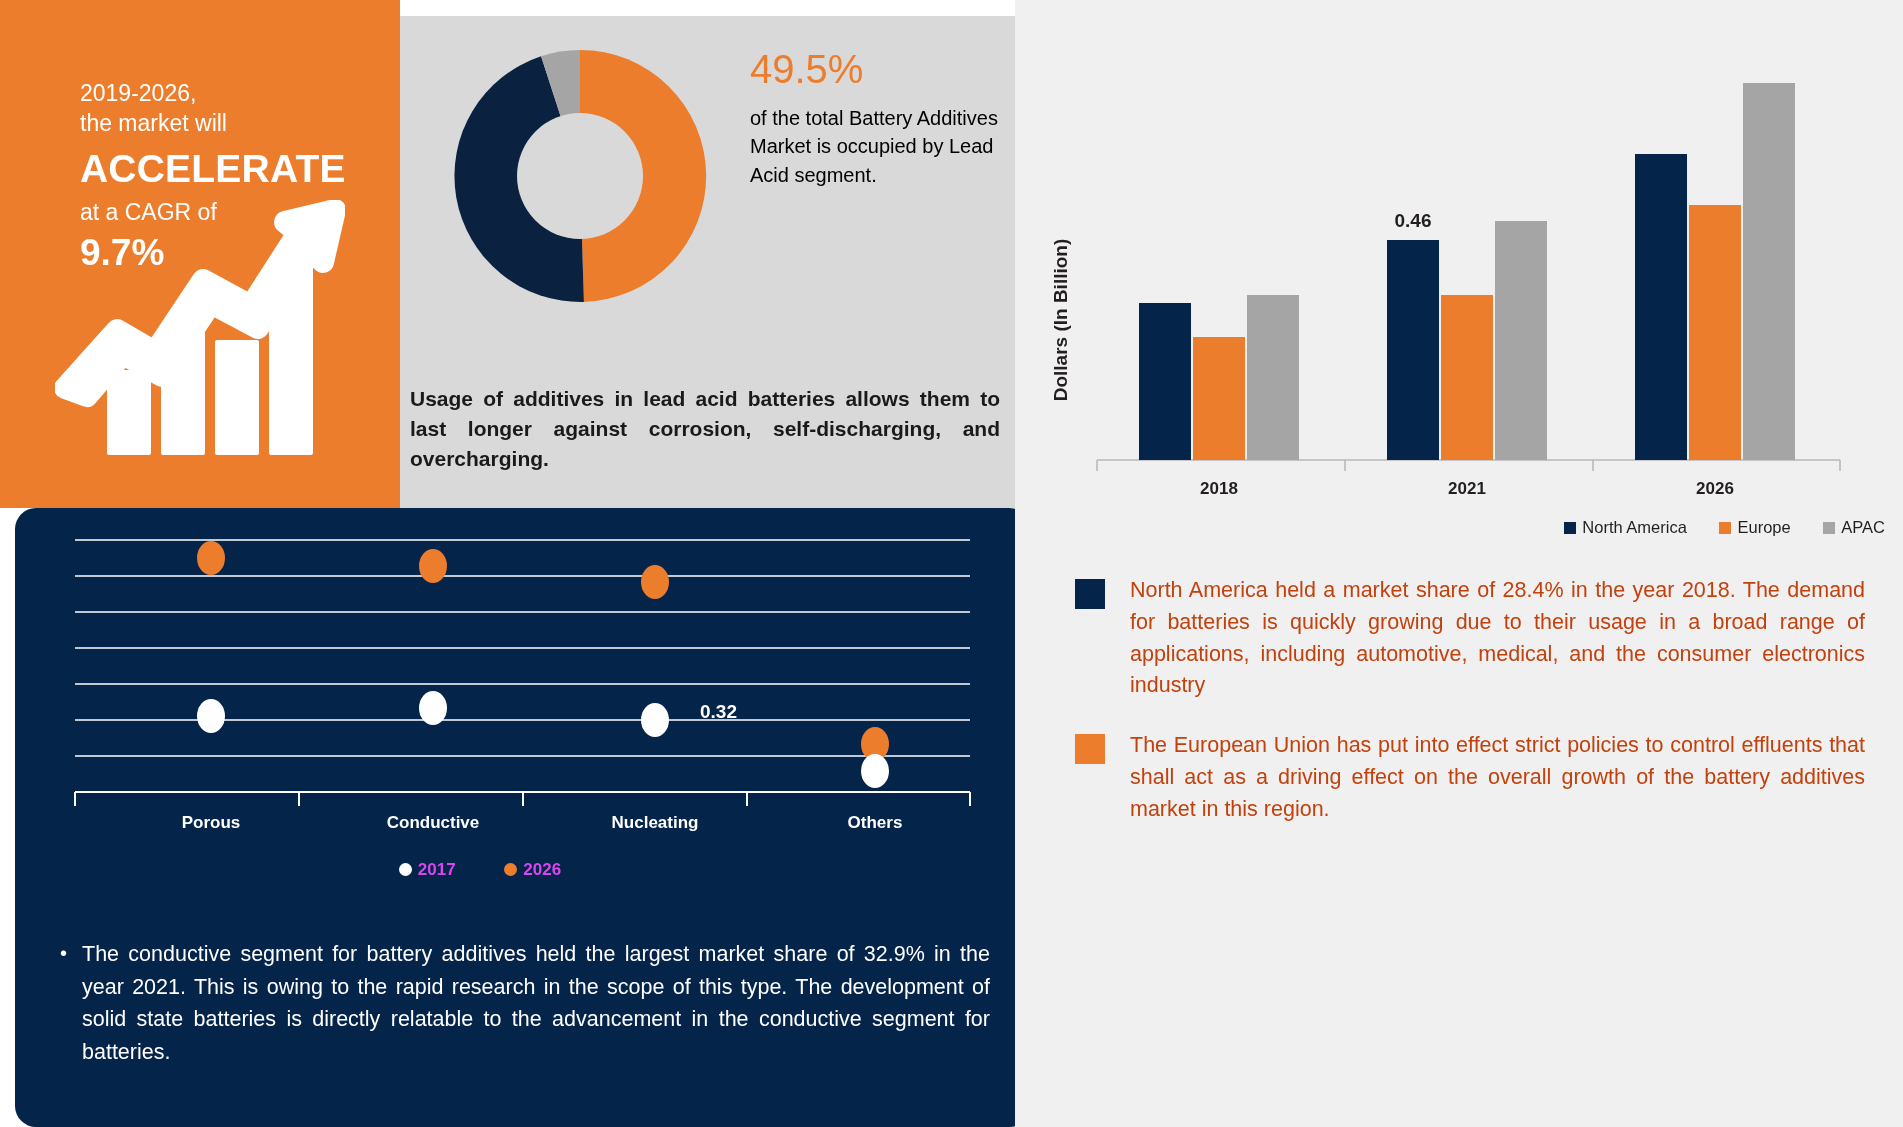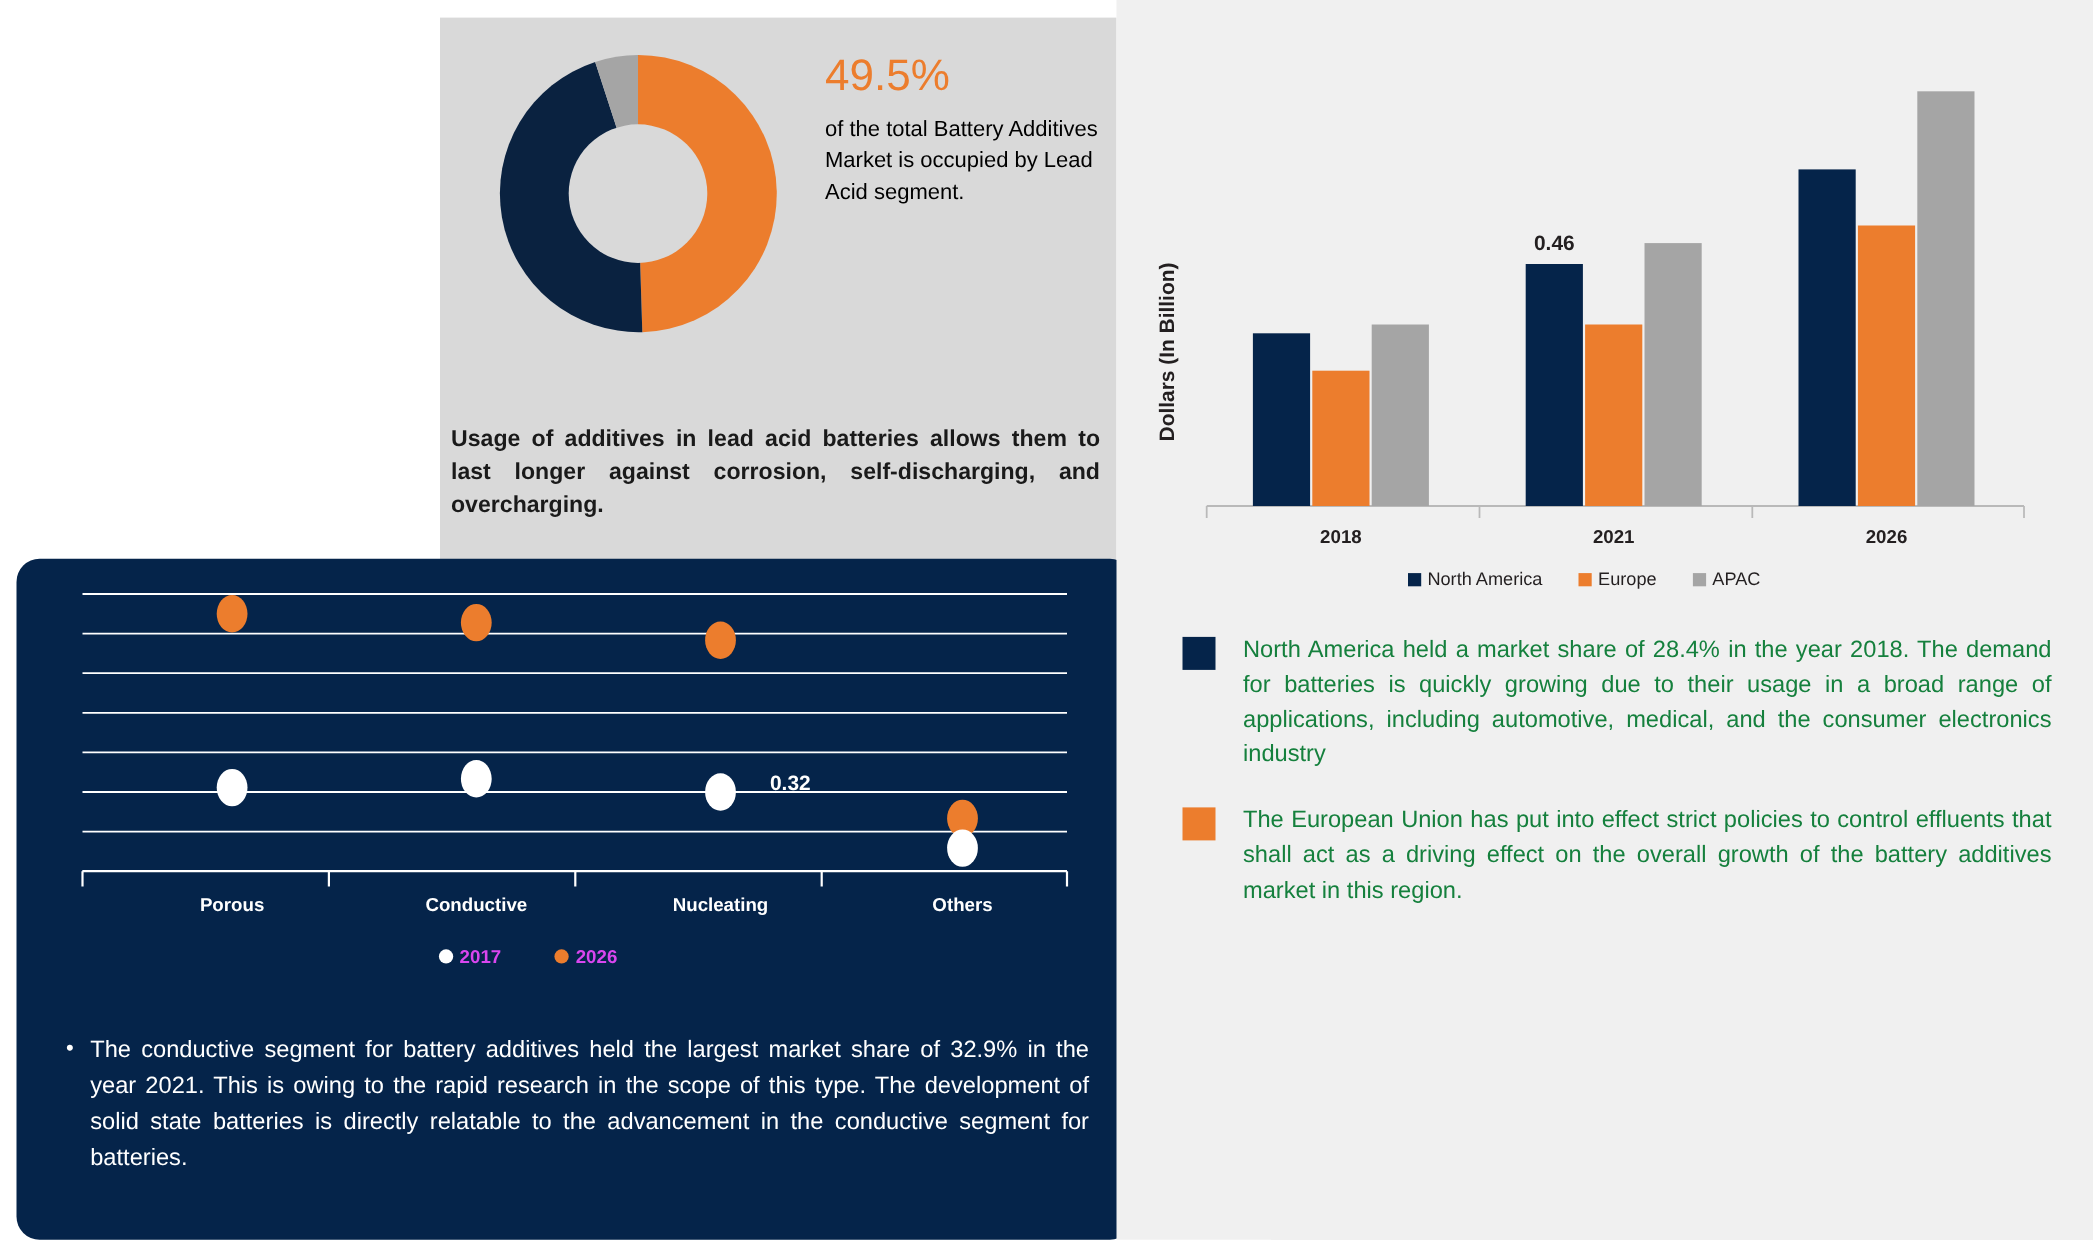--- a/index.html
+++ b/index.html
@@ -66,38 +66,58 @@
   .dot-bullet .bdot{position:absolute;left:0;top:0;font-size:20px;}
   .dot-bullet .btxt{display:block;margin-left:22px;}
 
   
   .panel-right{
     position:absolute;left:1015px;top:0;width:888px;height:1127px;
     background:#f0f0f0;
   }
   .bar-chart{position:absolute;left:20px;top:55px;width:850px;height:470px;}
   .bar-legend{
-    position:absolute;left:0;top:518px;width:850px;text-align:center;
-    font-size:16.5px;color:#231f20;
+    position:absolute;left:0;top:518px;width:850px;text-align:right;
+    font-size:16.5px;color:#231f20;padding-left:34px;
   }
   .bar-legend .lg-item{display:inline-block;margin:0 14px;}
   .bar-legend .sw{display:inline-block;width:12px;height:12px;margin-right:6px;vertical-align:-1px;}
 
   .insights{position:absolute;left:60px;top:575px;width:790px;}
   .insight{position:relative;margin-bottom:28px;padding-left:55px;}
   .insight .ibox{position:absolute;left:0;top:4px;width:30px;height:30px;}
   .insight .itxt{
-    display:block;font-size:21.5px;line-height:1.48;color:#15803d;text-align:justify;
+    display:block;font-size:21.5px;line-height:1.48;color:#c2410c;text-align:justify;
   }
 </style>
 </head>
 <body>
 
 <div class="page">
 
+  <div class="panel-accelerate">
+    <div class="acc-text">
+      <span class="acc-l1">2019-2026,</span>
+      <span class="acc-l2">the market will</span>
+      <span class="acc-big">ACCELERATE</span>
+      <span class="acc-l3">at a CAGR of</span>
+      <span class="acc-pct">9.7%</span>
+    </div>
+    <svg class="acc-icon" viewBox="0 0 290 255">
+      <g fill="#ffffff">
+        <rect x="52" y="170" width="44" height="85" rx="2"></rect>
+        <rect x="106" y="125" width="44" height="130" rx="2"></rect>
+        <rect x="160" y="140" width="44" height="115" rx="2"></rect>
+        <rect x="214" y="62" width="44" height="193" rx="2"></rect>
+        <path d="M10 188 L62 130 L100 152 L148 80 L196 106 L243 33
+                 L230 22 L280 10 L268 62 L255 50 L203 128 L156 103
+                 L107 176 L68 154 L32 196 Z" stroke="#ffffff" stroke-width="22" stroke-linejoin="round" stroke-linecap="round" fill="#ffffff"></path>
+      </g>
+    </svg>
+  </div>
 
   <div class="panel-donut">
     <div class="donut-wrap">
       <svg viewBox="0 0 200 200" width="280" height="280">
 
         <path d="M100 100 L100 10 A90 90 0 0 1 102.8 189.96 Z" fill="#ec7d2d"></path>
 
         <path d="M100 100 L102.8 189.96 A90 90 0 0 1 72.2 14.5 Z" fill="#0a2240"></path>
 
         <path d="M100 100 L72.2 14.5 A90 90 0 0 1 100 10 Z" fill="#a5a5a5"></path>

